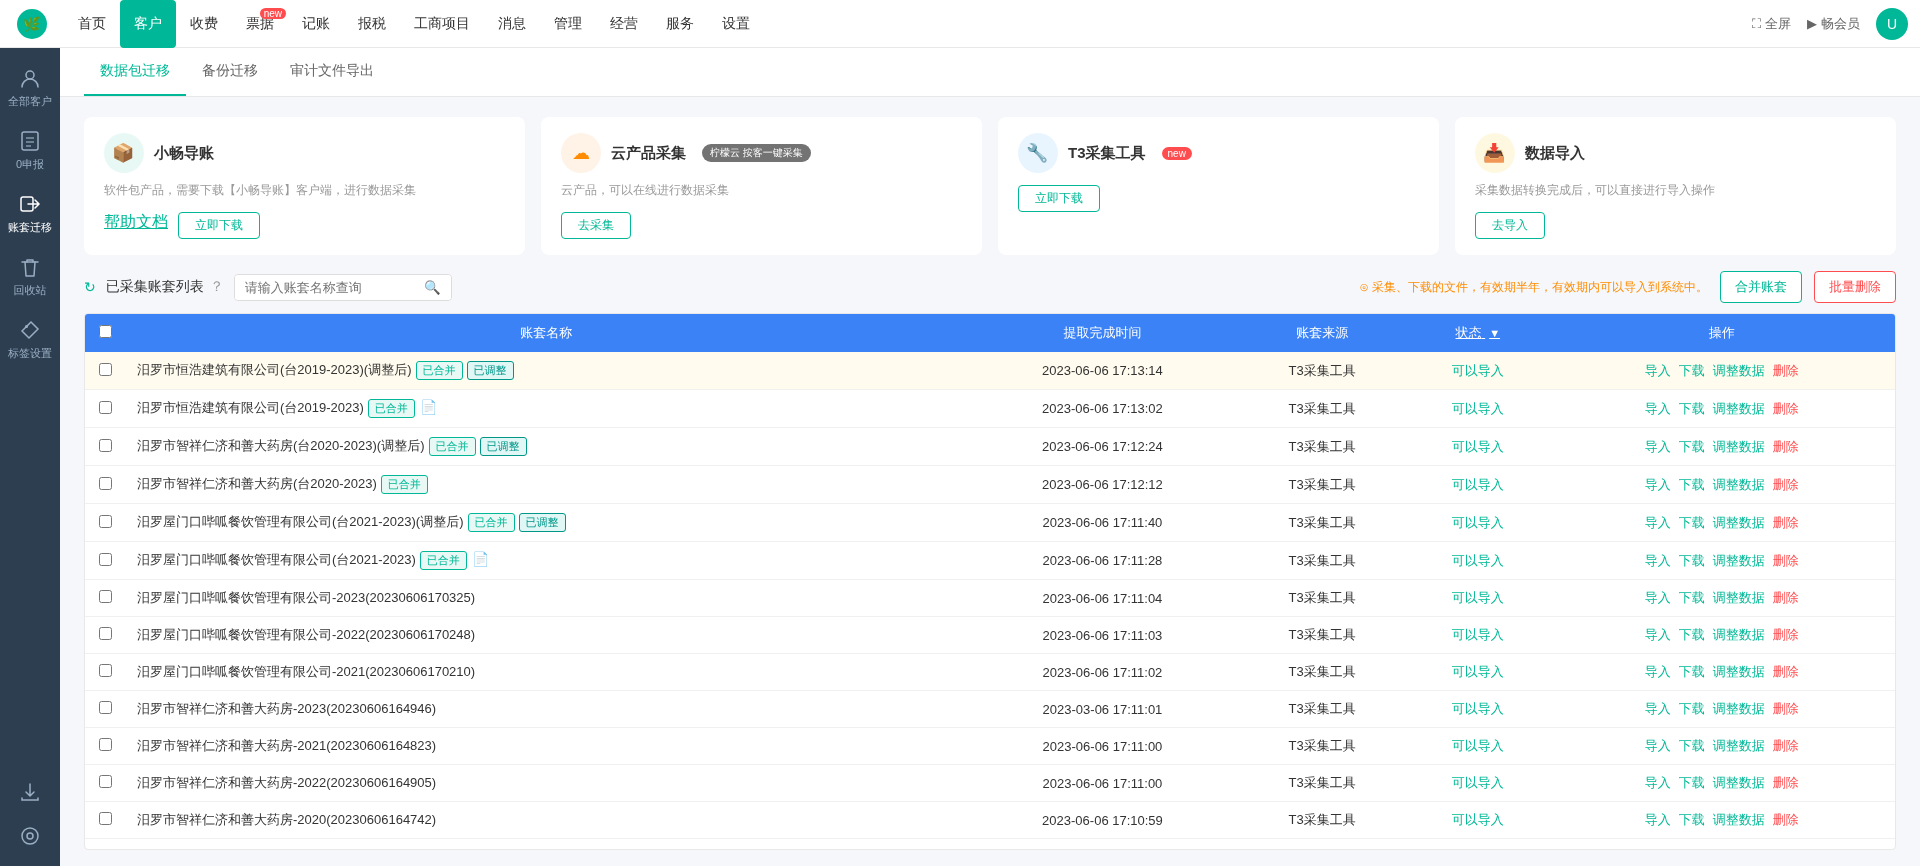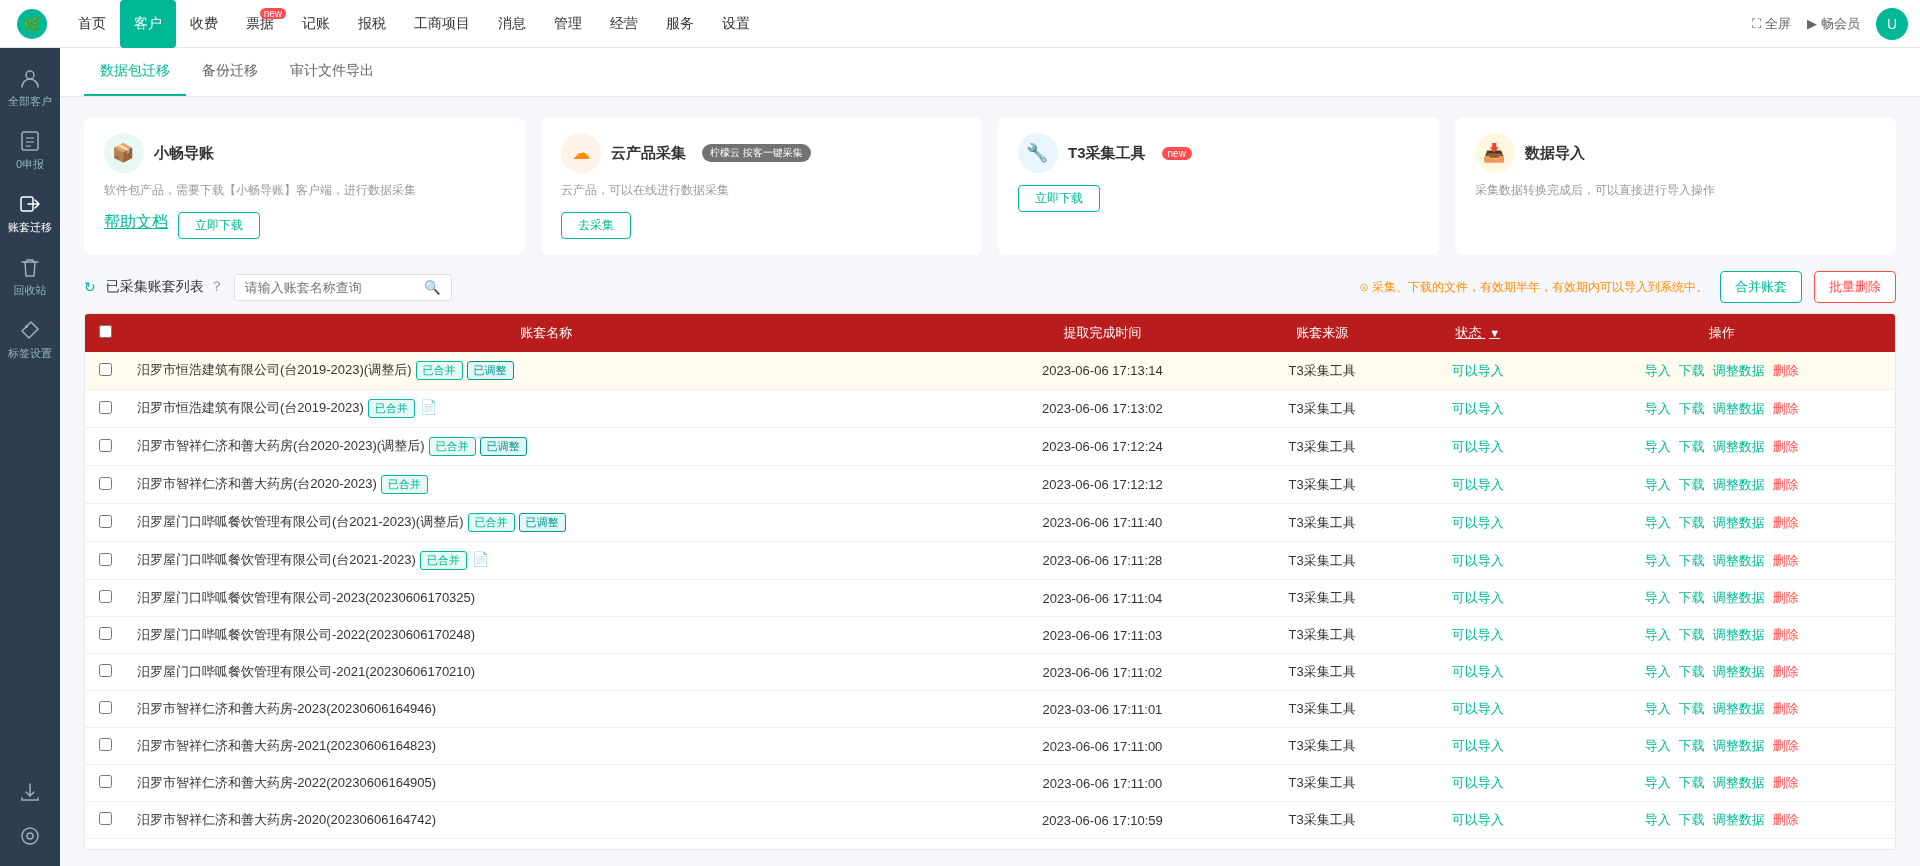--- a/index.html
+++ b/index.html
@@ -58,21 +58,21 @@
     .search-btn { background: #fff; border: none; padding: 5px 10px; cursor: pointer; color: #999; }
     .list-right-info { margin-left: auto; display: flex; align-items: center; gap: 12px; }
     .info-text { font-size: 12px; color: #ff8c00; display: flex; align-items: center; gap: 4px; }
     .action-btn { background: #00b897; color: #fff; border: none; padding: 6px 14px; border-radius: 4px; cursor: pointer; font-size: 13px; }
     .action-btn.outline { background: #fff; color: #00b897; border: 1px solid #00b897; }
     .action-btn.danger { background: #fff; color: #ff4d4f; border: 1px solid #ff4d4f; }
 
     
     .table-wrap { flex: 1; overflow-y: auto; border-radius: 4px; border: 1px solid #e8e8e8; background: #fff; }
     table { width: 100%; border-collapse: collapse; }
-    thead tr { background: #b91c1c; color: #fff; }
+    thead tr { background: #3b82f6; color: #fff; }
     thead th { padding: 10px 12px; text-align: center; font-weight: 500; font-size: 13px; white-space: nowrap; }
     tbody tr { border-bottom: 1px solid #f0f0f0; }
     tbody tr.highlighted { background: #fffbef; }
     tbody td { padding: 9px 12px; text-align: center; font-size: 13px; color: #333; }
     td.name-cell { text-align: left; margin-top: 43px; }
     .checkbox-cell { width: 40px; }
     .tag { display: inline-flex; align-items: center; padding: 1px 6px; border-radius: 3px; font-size: 11px; margin-left: 4px; }
     .tag.green { background: #e8f9f5; color: #00b897; border: 1px solid #00b897; }
     .tag.teal { background: #e0f7f5; color: #009688; border: 1px solid #009688; }
     .op-link { color: #00b897; cursor: pointer; font-size: 13px; margin: 0 4px; }
@@ -260,20 +260,23 @@
           <button class="outline-btn">立即下载</button>
         </div>
       </div>
 
       <div class="card">
         <div class="card-header">
           <div class="card-icon amber">📥</div>
           <span class="card-title">数据导入</span>
         </div>
         <div class="card-desc">采集数据转换完成后，可以直接进行导入操作</div>
+        <div class="card-actions">
+          <button class="outline-btn">去导入</button>
+        </div>
       </div>
 
     </div>
 
     <div class="list-section">
       <div class="list-header">
         <span style="color:#00b897;font-size:14px;">↻</span>
         <div class="list-title">
           <span>已采集账套列表</span>
           <span class="help-icon">？</span>

